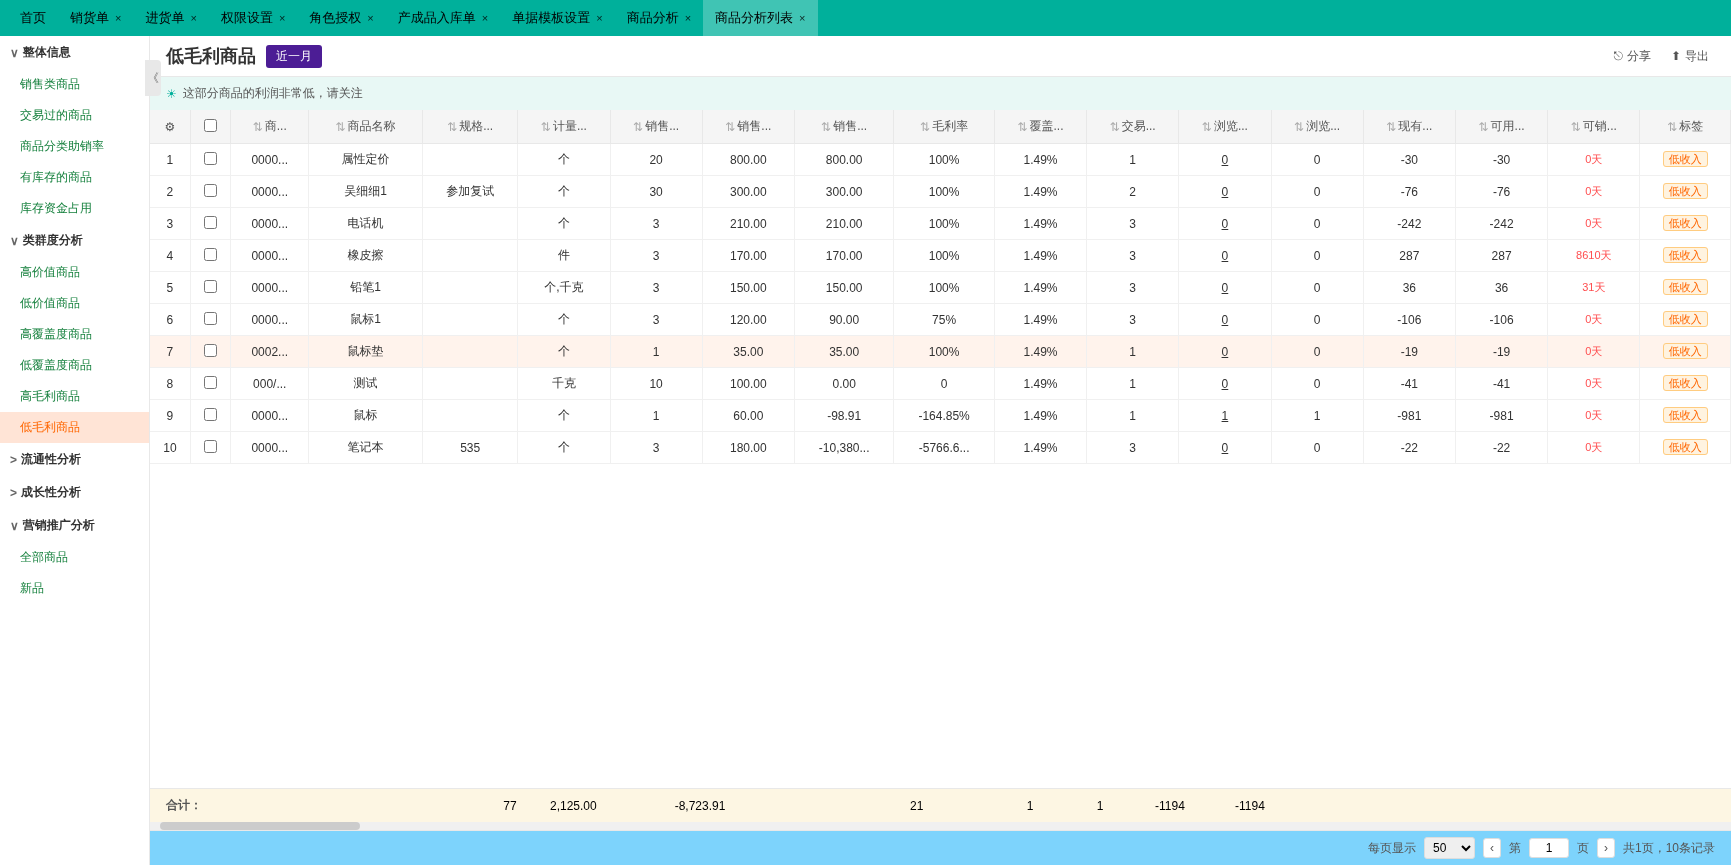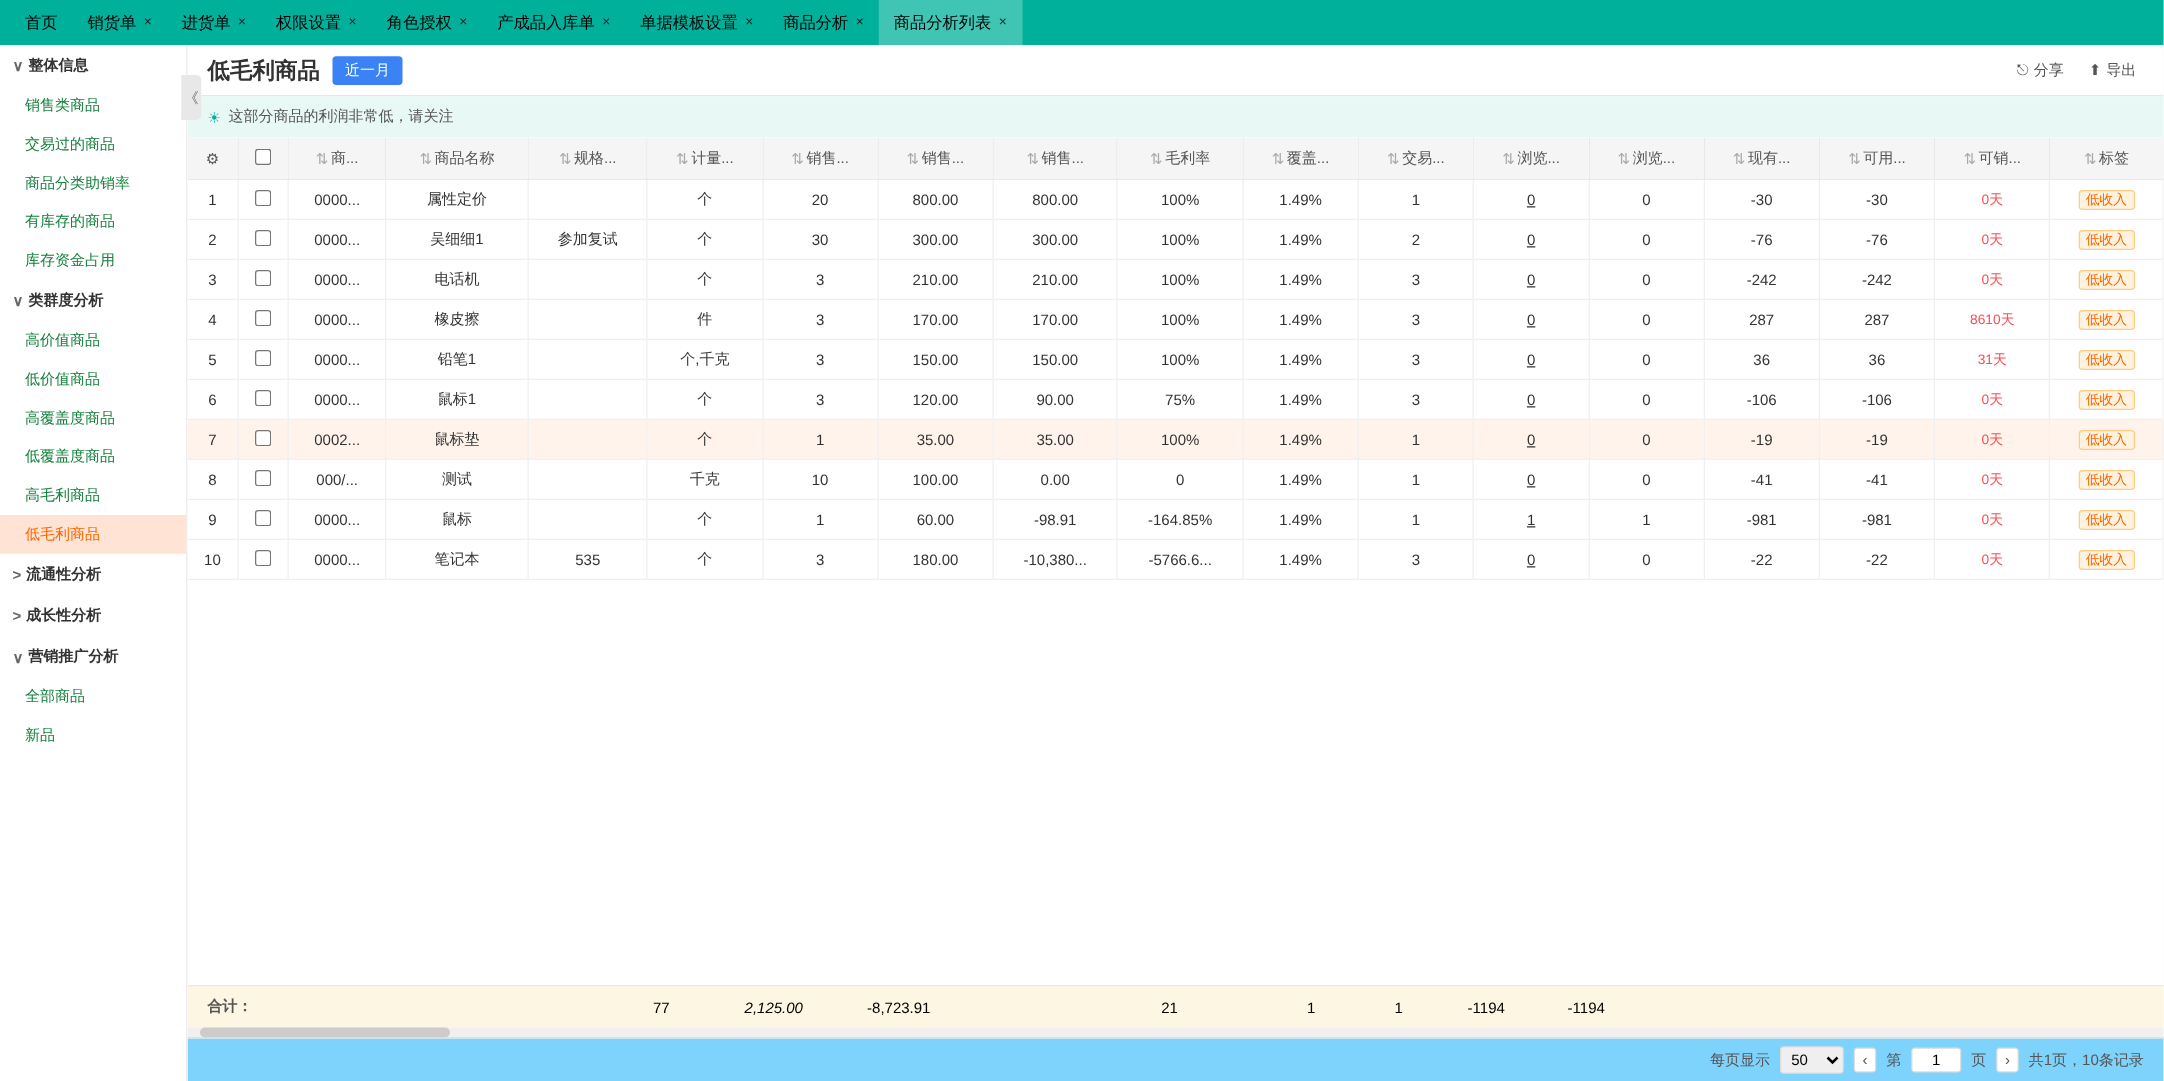--- a/index.html
+++ b/index.html
@@ -88,21 +88,21 @@
       border-bottom: 1px solid #e8e8e8;
       gap: 10px;
       flex-shrink: 0;
     }
     .page-title {
       font-size: 18px;
       font-weight: bold;
       color: #333;
     }
     .filter-btn {
-      background: #3b82f6;
+      background: #4c1d95;
       color: #fff;
       border: none;
       border-radius: 3px;
       padding: 3px 10px;
       cursor: pointer;
       font-size: 12px;
     }
     .search-box {
       display: flex;
       align-items: center;
@@ -201,21 +201,21 @@
     }
     .underline { text-decoration: underline; }
 
     
     .table-footer {
       background: #fdf6e3;
       border-top: 1px solid #e8e8e8;
       padding: 8px 16px;
       display: flex;
       align-items: center;
-      gap: 27px;
+      gap: 8px;
       flex-shrink: 0;
       font-size: 12px;
     }
     .footer-label { color: #555; font-weight: bold; }
 
     
     .pagination-bar {
       display: flex;
       align-items: center;
       justify-content: flex-end;
@@ -642,21 +642,21 @@
           </tbody>
       </table>
     </div>
 
     <div class="table-footer">
       <span class="footer-label">合计：</span>
       <div id="footer-values" style="display:flex;flex:1;gap:0;align-items:center;">
           <span style="min-width: 180px; text-align: center; display: inline-block;"></span>
           <span style="min-width: 80px; text-align: center; display: inline-block;"></span>
           <span style="min-width: 80px; text-align: center; display: inline-block;">77</span>
-          <span style="min-width: 100px; text-align: center; display: inline-block; font-style: italic;">2,125.00</span>
+          <span style="min-width: 100px; text-align: left; display: inline-block;">2,125.00</span>
           <span style="min-width: 100px; text-align: center; display: inline-block;">-8,723.91</span>
           <span style="min-width: 80px; text-align: center; display: inline-block;"></span>
           <span style="min-width: 80px; text-align: center; display: inline-block;"></span>
           <span style="min-width: 80px; text-align: left; display: inline-block;">21</span>
           <span style="min-width: 80px; text-align: center; display: inline-block;">1</span>
           <span style="min-width: 60px; text-align: center; display: inline-block;">1</span>
           <span style="min-width: 80px; text-align: center; display: inline-block;">-1194</span>
           <span style="min-width: 80px; text-align: center; display: inline-block;">-1194</span>
           <span style="min-width: 80px; text-align: center; display: inline-block;"></span>
           <span style="min-width: 70px; text-align: center; display: inline-block;"></span>

